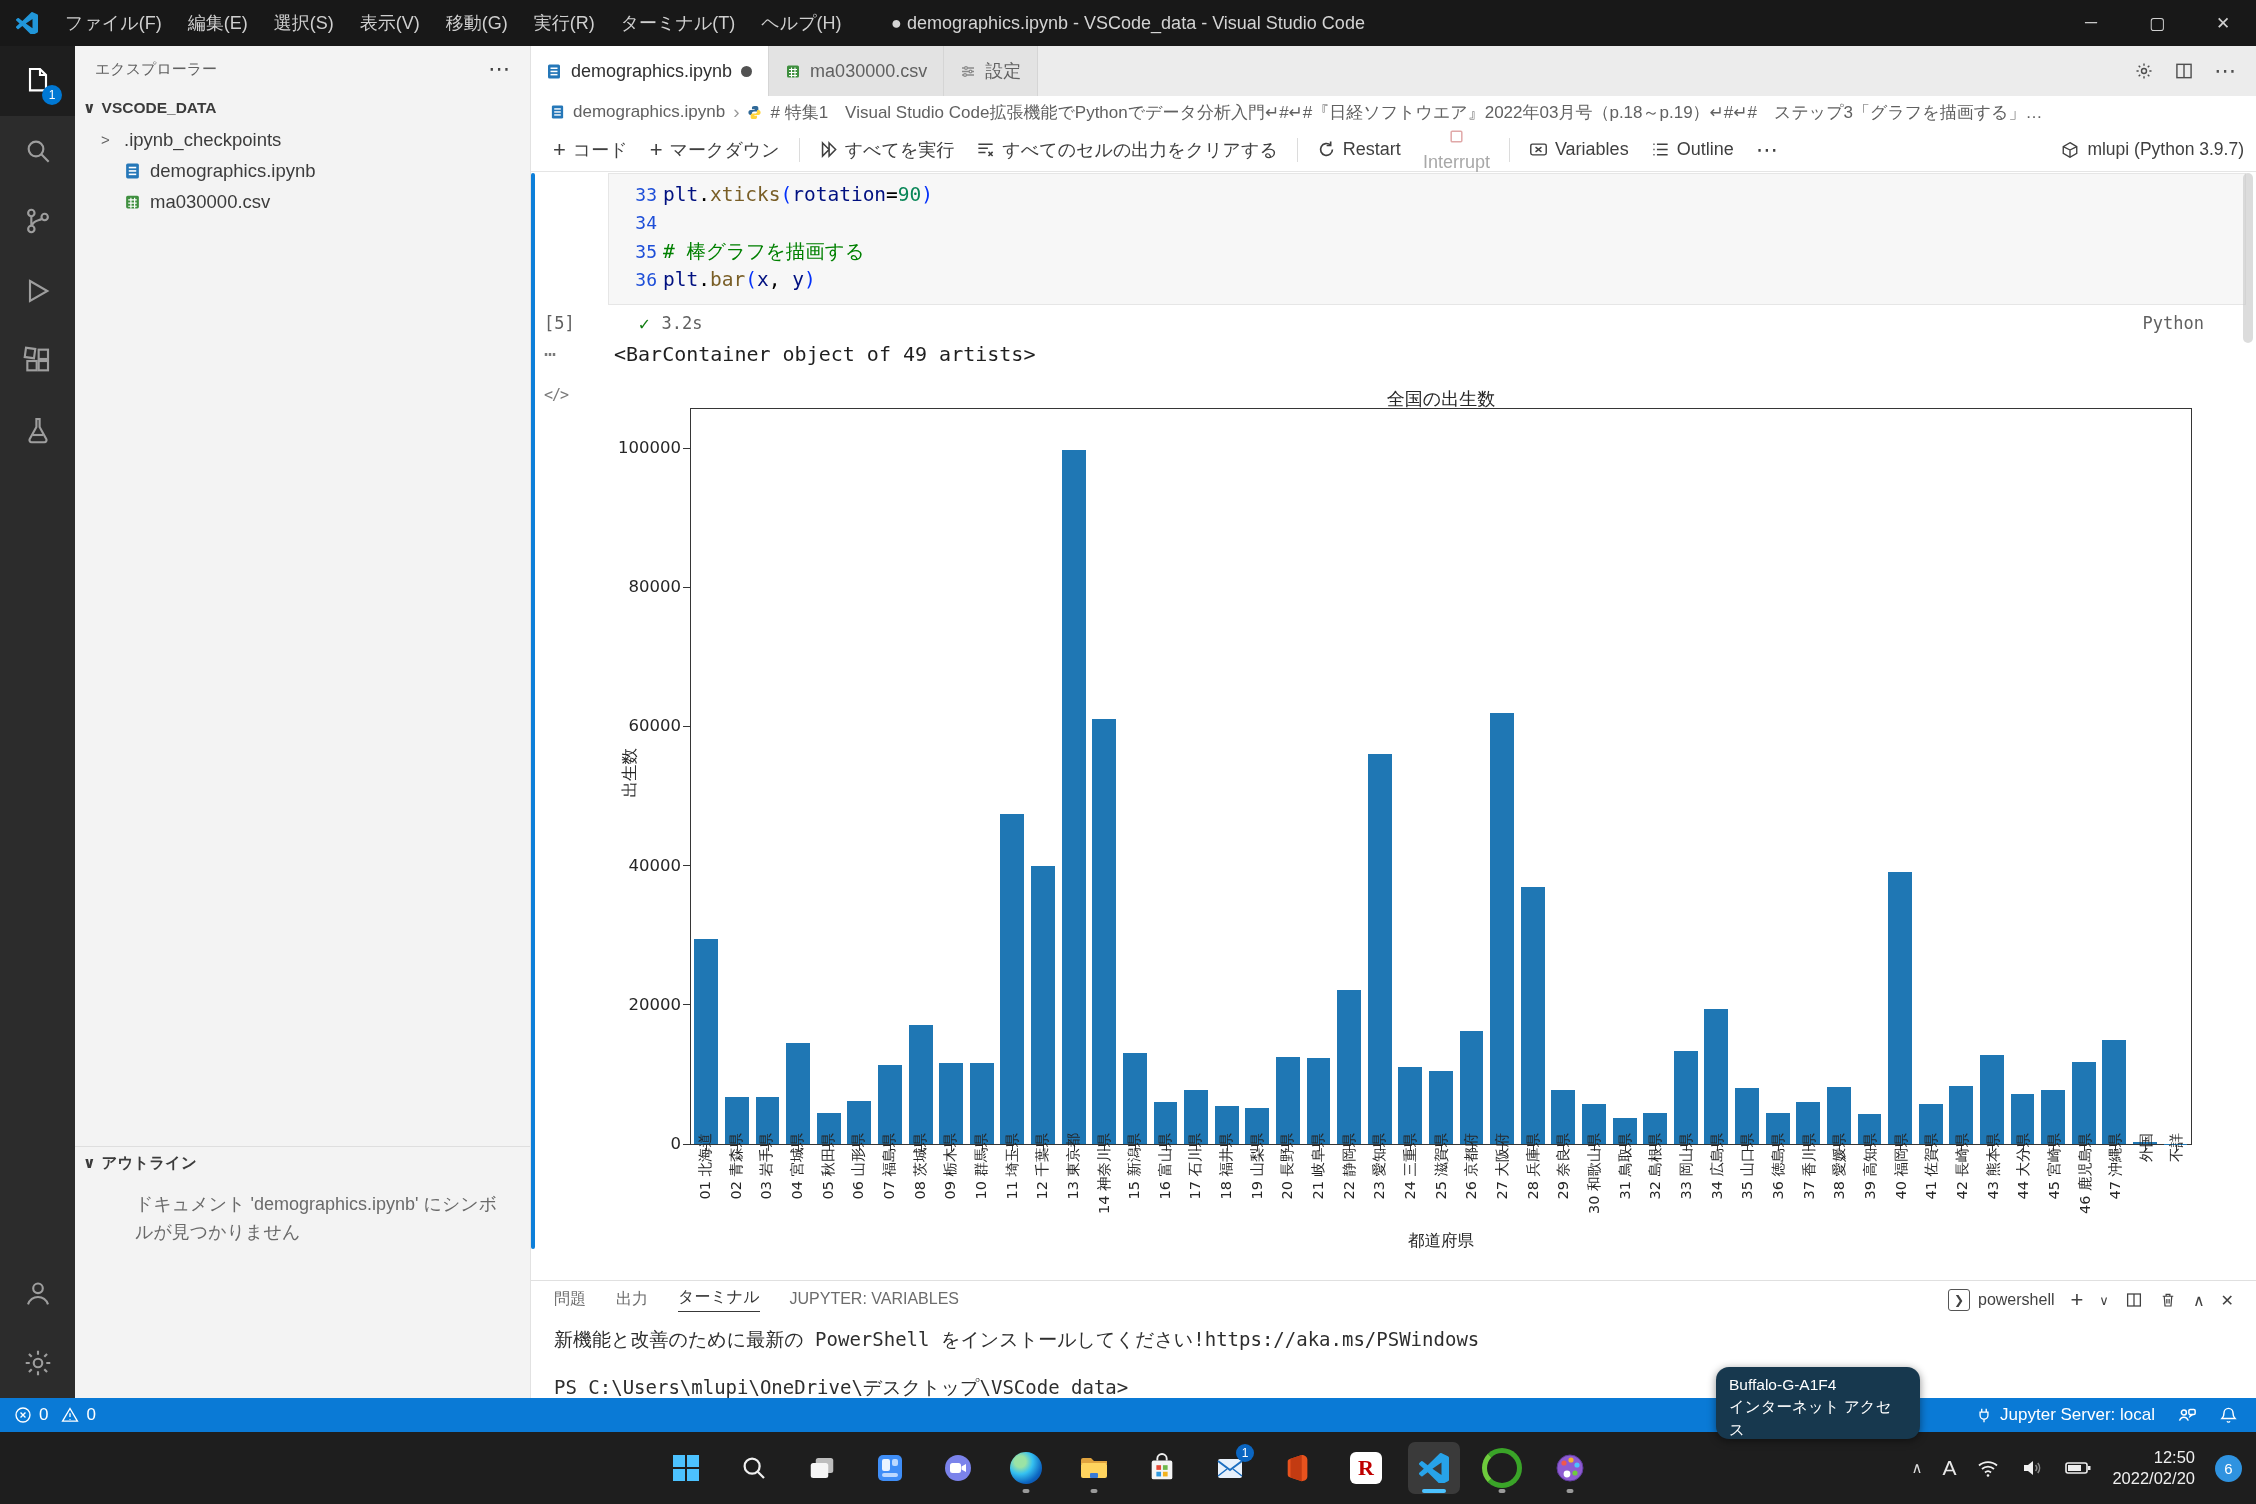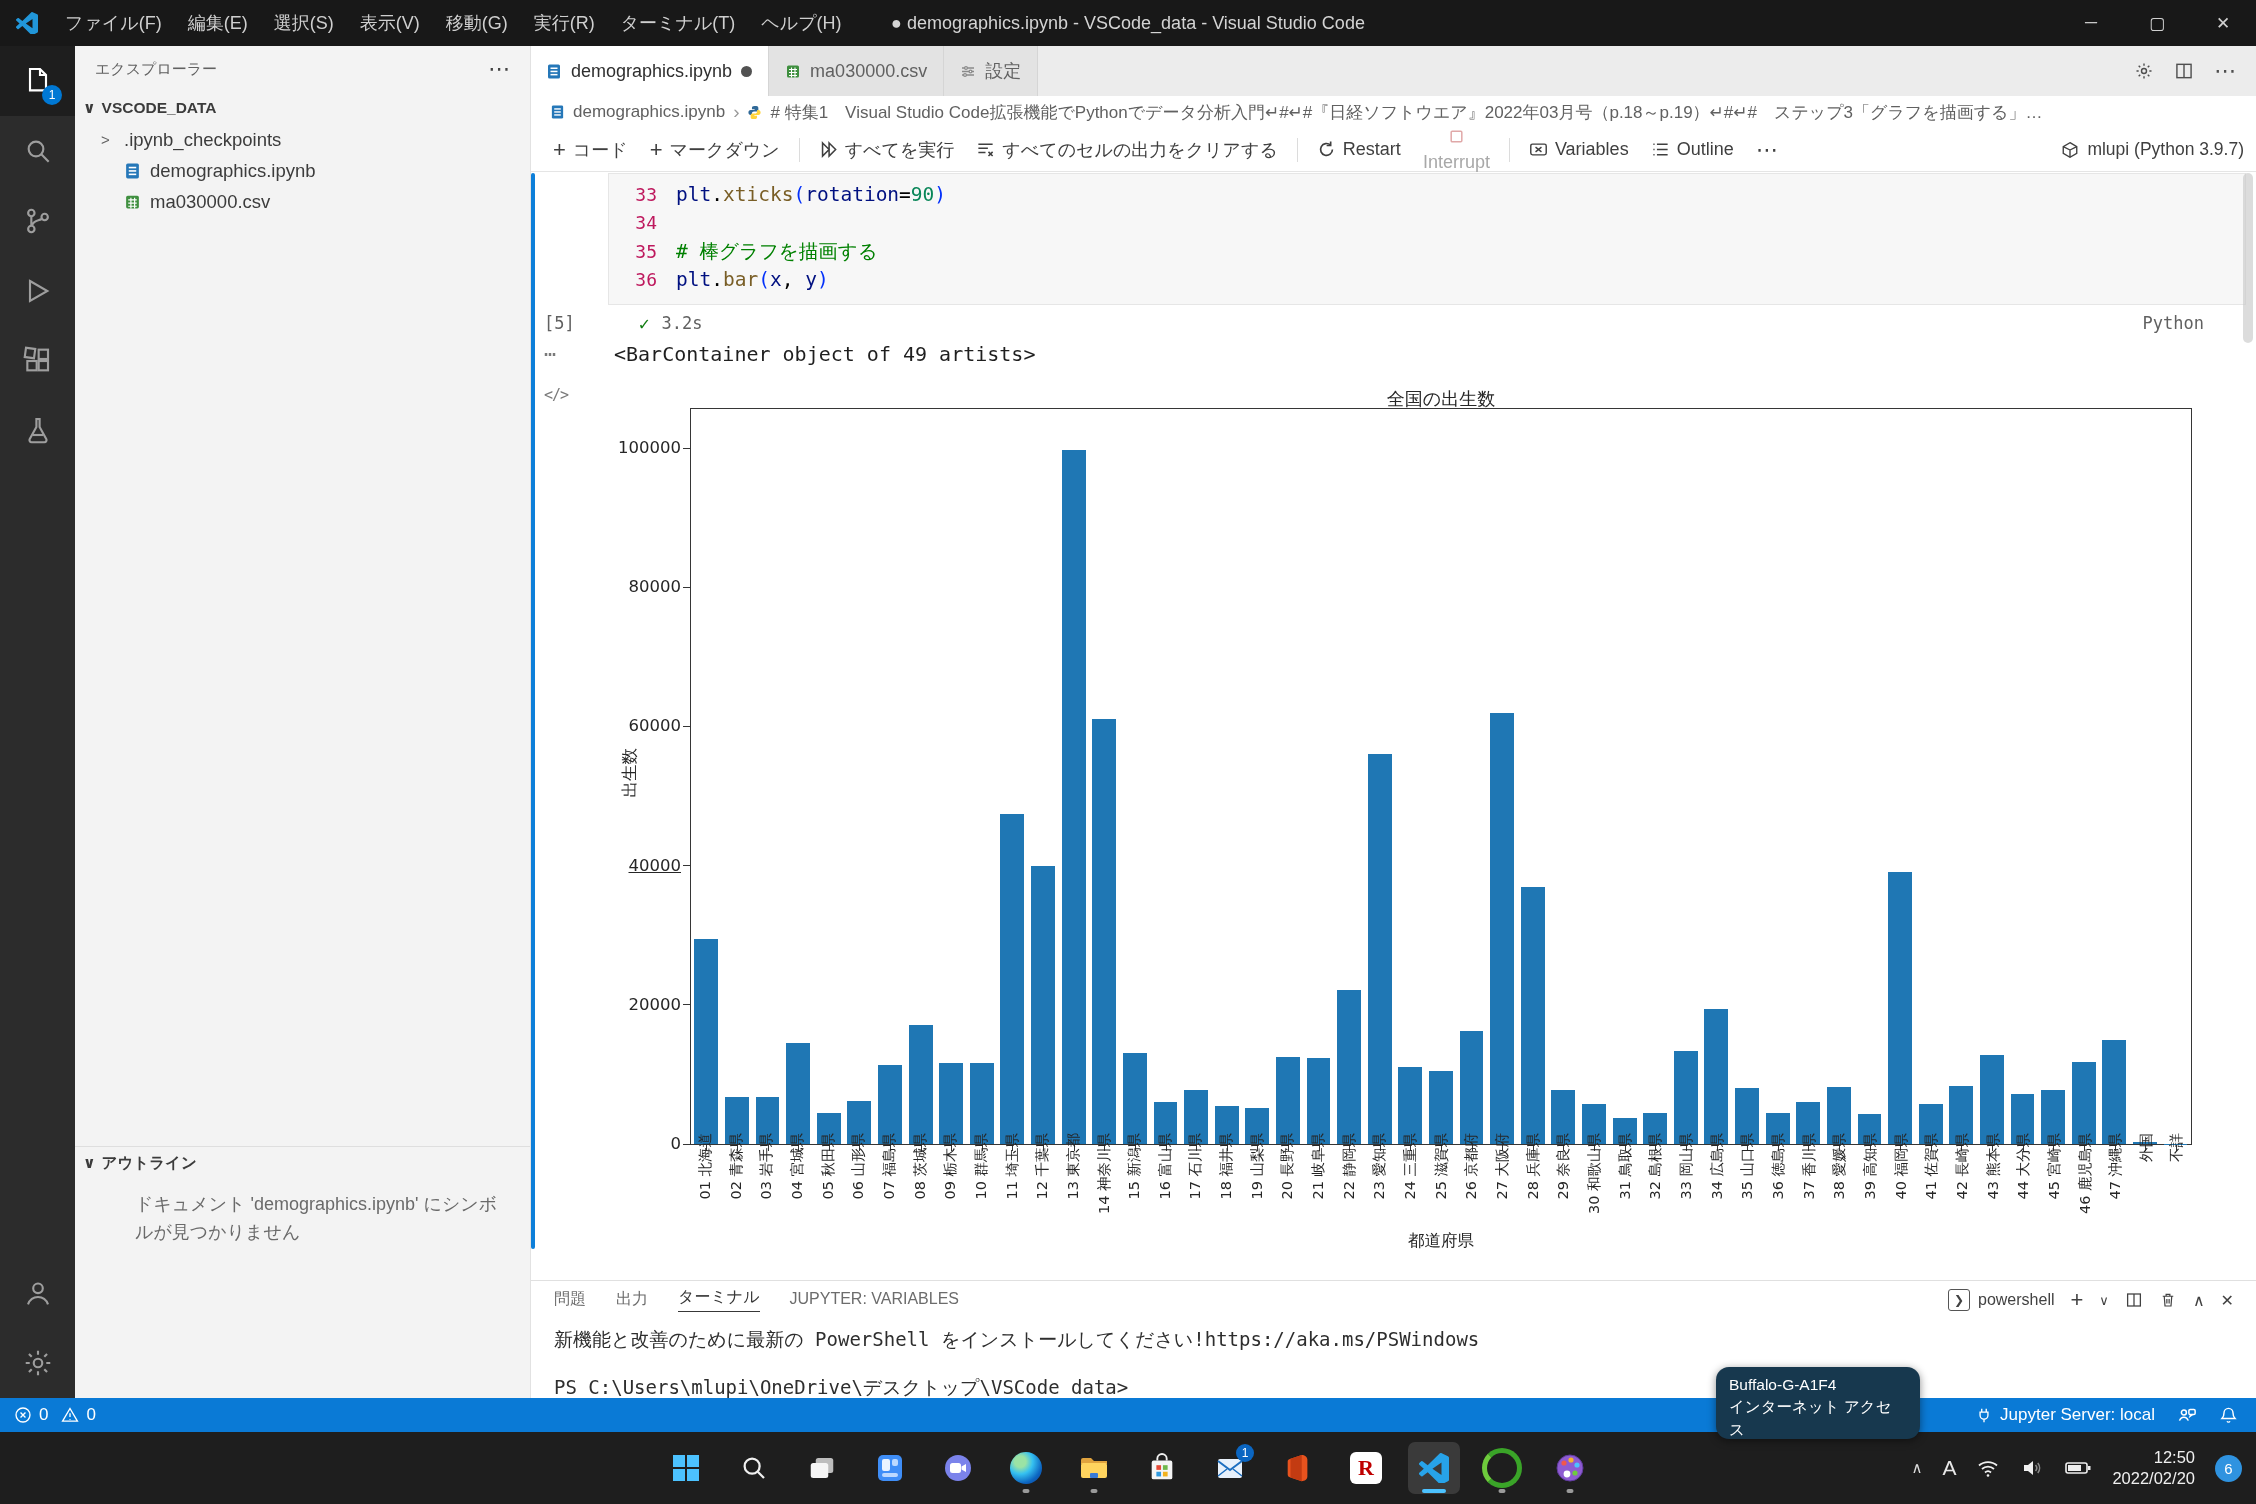--- a/index.html
+++ b/index.html
@@ -52,21 +52,21 @@
     display:flex;align-items:center;padding-left:14px;font-size:18px;color:#3f3f3f;gap:4px;}
   .tb-item{display:flex;align-items:center;gap:7px;padding:0 9px;height:100%;}
   .tb-sep{width:1px;height:24px;background:#dcdcdc;margin:0 6px;}
   .tb-item.disabled{color:#a8a8a8;flex-direction:column;}
   .kernel{margin-left:auto;display:flex;align-items:center;gap:8px;padding-right:26px;font-size:17.5px;color:#3f3f3f;}
 
   
   .focusbar{position:absolute;left:1px;top:127px;width:4px;height:1076px;background:#0d7fd9;border-radius:2px;}
   .cell-editor{position:absolute;left:78px;top:127px;width:1636px;height:130px;background:#f7f7f7;border:1px solid #e6e6e6;}
   .code-line{display:flex;height:28.5px;align-items:center;font-size:19.5px;}
-  .code-line .ln{width:48px;text-align:right;color:#be185d;font-size:18px;padding-right:19px;flex:none;}
+  .code-line .ln{width:48px;text-align:right;color:#1d4ed8;font-size:18px;padding-right:6px;flex:none;}
   .cell-exec{position:absolute;left:14px;top:262px;width:1700px;height:30px;display:flex;align-items:center;
     font-size:17px;color:#616161;gap:12px;}
   .exec-check{color:#107c10;font-size:18px;}
   .exec-lang{position:absolute;right:40px;}
   .out-row{position:absolute;left:14px;top:296px;display:flex;align-items:flex-start;gap:30px;}
   .out-gutter{color:#7a7a7a;font-size:20px;width:40px;}
   .out-text{font-size:20px;color:#1f1f1f;}
   .code-ico{position:absolute;left:14px;top:340px;color:#7a7a7a;font-size:15px;letter-spacing:-1px;}
   .ed-scroll{position:absolute;right:3px;top:127px;width:10px;height:170px;background:#c9c9c9;opacity:.65;border-radius:5px;}
 
@@ -598,21 +598,21 @@
               <div class="bar" style="height: 2.4px; background: rgb(31, 119, 180);"></div>
             </div>
             <div class="slot">
               <div class="bar" style="height: 0.3px; background: rgb(31, 119, 180);"></div>
             </div>
           </div>
       <div class="ytick-label" style="top: 725px;">0</div>
           <div class="ytick-mark" style="top: 734.5px;"></div>
           <div class="ytick-label" style="top: 585.8px;">20000</div>
           <div class="ytick-mark" style="top: 595.3px;"></div>
-          <div class="ytick-label" style="top: 446.6px; text-decoration: underline;">40000</div>
+          <div class="ytick-label" style="top: 446.6px;">40000</div>
           <div class="ytick-mark" style="top: 456.1px;"></div>
           <div class="ytick-label" style="top: 307.4px;">60000</div>
           <div class="ytick-mark" style="top: 316.9px;"></div>
           <div class="ytick-label" style="top: 168.2px;">80000</div>
           <div class="ytick-mark" style="top: 177.7px;"></div>
           <div class="ytick-label" style="top: 29px;">100000</div>
           <div class="ytick-mark" style="top: 38.5px;"></div>
           <div class="xtick-mark" style="left: 15.3px;"></div>
           <div class="xtick-mark" style="left: 45.9px;"></div>
           <div class="xtick-mark" style="left: 76.5px;"></div>

